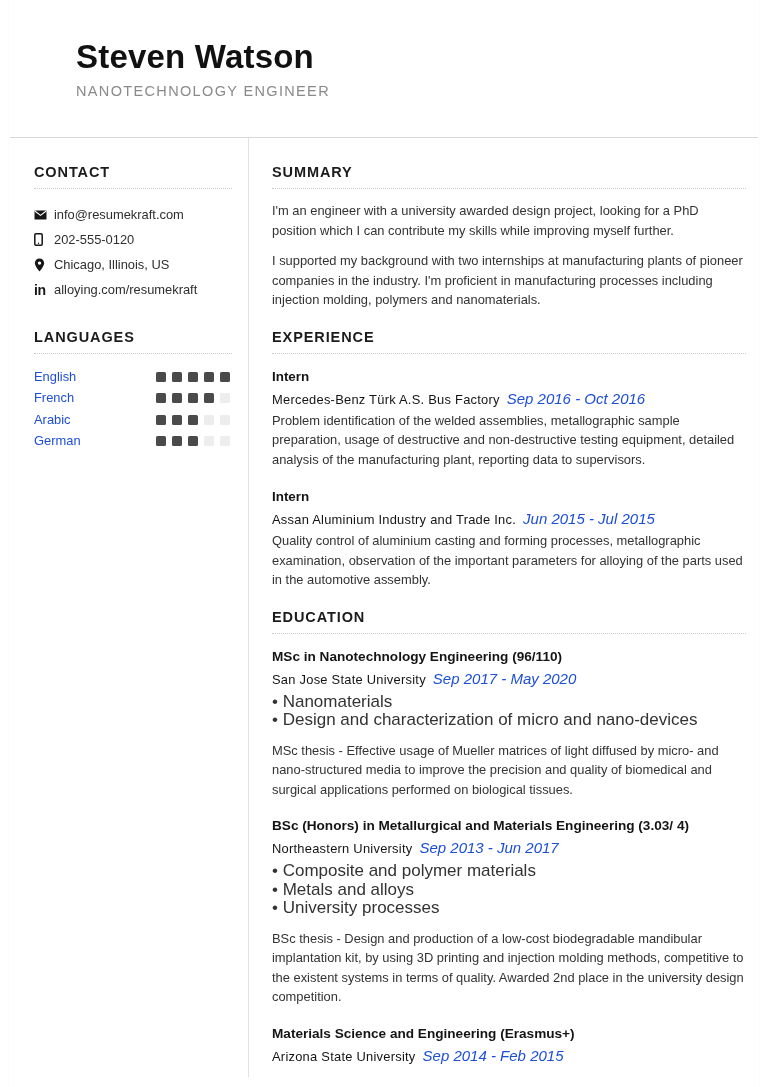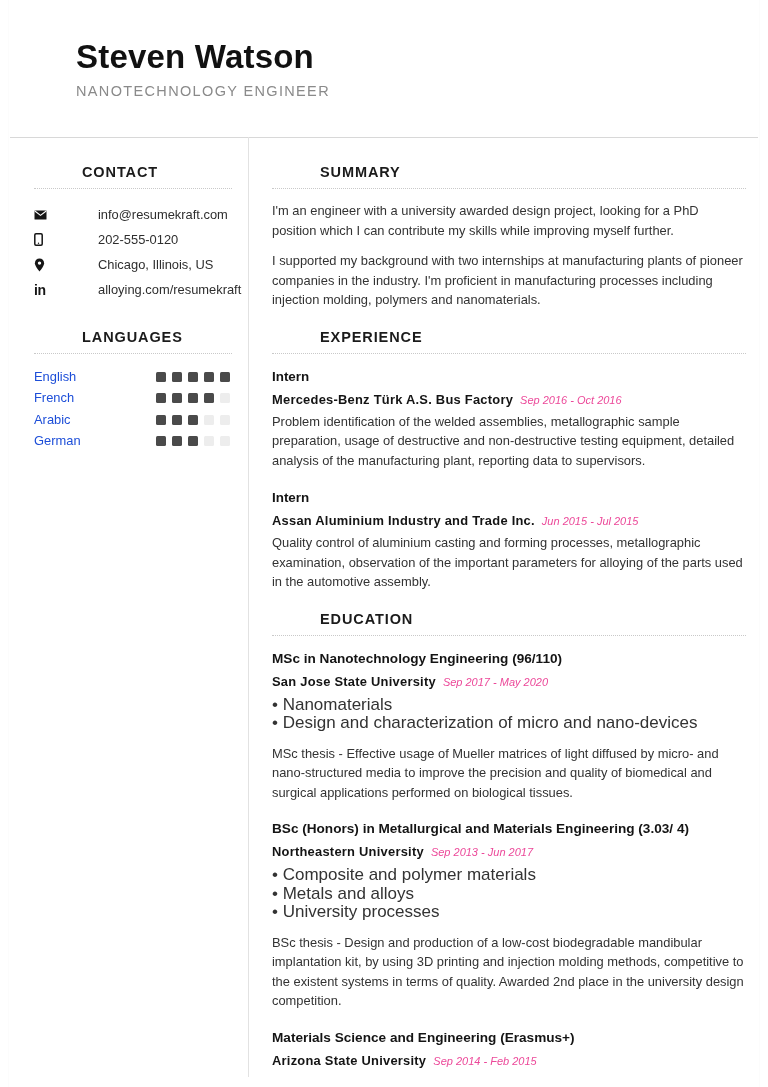--- a/index.html
+++ b/index.html
@@ -84,35 +84,33 @@
     padding-top: 8px;
   }
 
   
   .sec-title {
     font-size: 14.5px;
     font-weight: 700;
     color: #1b1b1b;
     letter-spacing: 0.9px;
     line-height: 19px;
-    margin-left: 48px;
   }
   .sec-rule {
     margin-top: 6px;
     border-top: 1px dotted #c9c9c9;
     height: 0;
   }
 
   
   .contact-list { margin-top: 13px; }
   .contact-row {
     display: flex;
     align-items: center;
     height: 25px;
-    gap: 44px;
   }
   .contact-icon {
     width: 20px;
     min-width: 20px;
     display: flex;
     align-items: center;
     justify-content: flex-start;
     color: #161616;
   }
   .contact-icon svg { display: block; }
@@ -175,29 +173,29 @@
     color: #141414;
     line-height: 20px;
   }
   .org-line {
     line-height: 21px;
     margin-top: 1px;
     white-space: nowrap;
   }
   .org {
     font-size: 12.9px;
-    font-weight: 700;
+    font-weight: 400;
     color: #141414;
     letter-spacing: 0.25px;
     margin-top: 24px;
   }
   .dates {
-    font-size: 11px;
+    font-size: 15px;
     font-style: italic;
-    color: #ec4899;
+    color: #1d4ed8;
     margin-left: 7px;
   }
   .desc {
     font-size: 12.9px;
     color: #333333;
     line-height: 19.5px;
     margin-top: 1px;
   }
 
   .degree {

